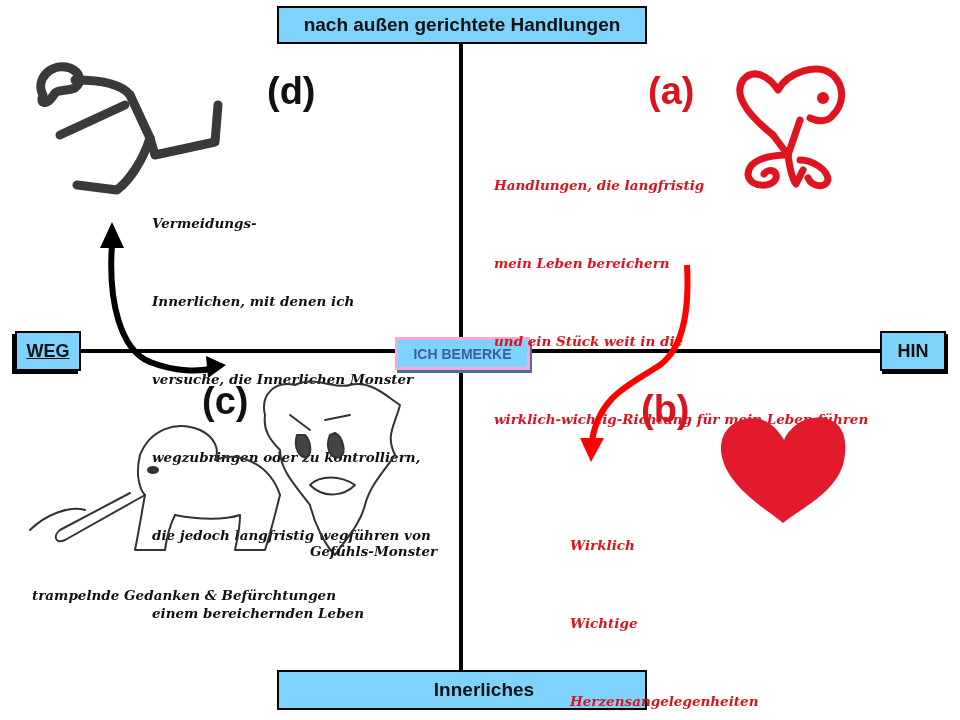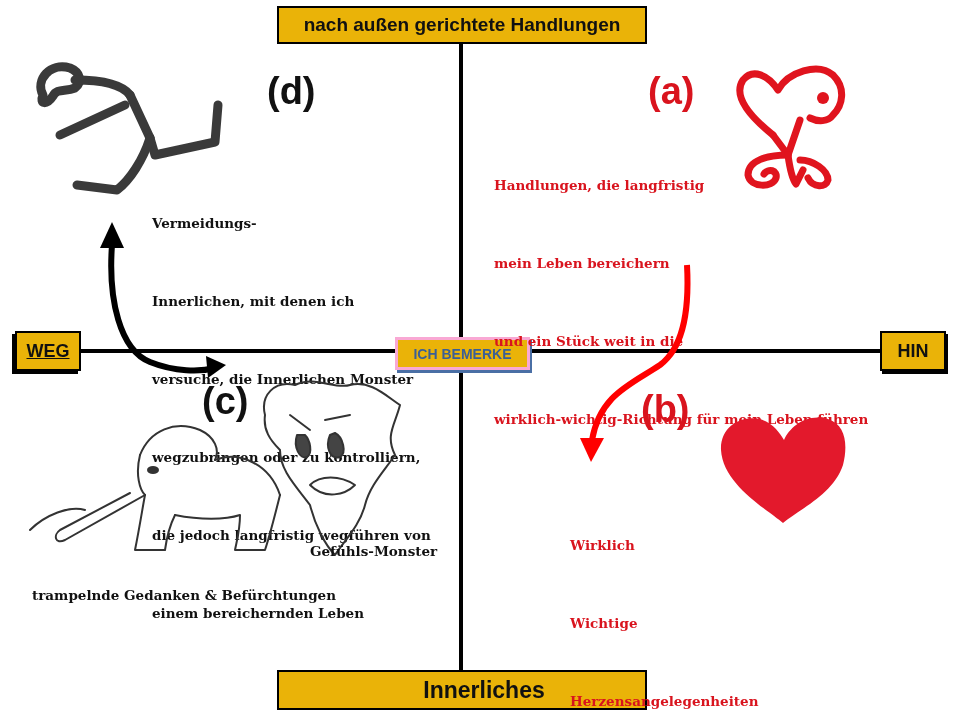--- a/index.html
+++ b/index.html
@@ -1,27 +1,27 @@
 <!DOCTYPE html>
 <html><head>
 <meta charset="utf-8">
 <style>
   html, body { margin: 0; padding: 0; background: #ffffff; }
   body { width: 960px; height: 720px; position: relative; overflow: hidden; font-family: "Liberation Sans", sans-serif; }
   .abs { position: absolute; }
   .axis-v { left: 459px; top: 42px; width: 4px; height: 630px; background: #000; }
   .axis-h { left: 80px; top: 349px; width: 800px; height: 4px; background: #000; }
-  .box { position: absolute; background: #eab308; border: 2px solid #000; box-sizing: border-box; display: flex; align-items: center; justify-content: center; font-weight: bold; color: #111; }
+  .box { position: absolute; background: #7dd3fc; border: 2px solid #000; box-sizing: border-box; display: flex; align-items: center; justify-content: center; font-weight: bold; color: #111; }
   .top-box { left: 277px; top: 6px; width: 370px; height: 38px; font-size: 19px; }
-  .bottom-box { left: 277px; top: 670px; width: 370px; height: 40px; font-size: 23px; padding-left: 44px; }
+  .bottom-box { left: 277px; top: 670px; width: 370px; height: 40px; font-size: 19px; padding-left: 44px; }
   .weg-box { left: 15px; top: 331px; width: 66px; height: 40px; font-size: 18px; box-shadow: -3px 3px 0 #000; text-decoration: underline; }
   .hin-box { left: 880px; top: 331px; width: 66px; height: 40px; font-size: 18px; box-shadow: 2px 3px 0 #000; text-align: center; }
   .ich-box { left: 395px; top: 337px; width: 135px; height: 33px; border: 3px solid #f9a8d4; font-size: 14px; color: #3b5f96; font-weight: bold; box-shadow: 2px 3px 0 #4a6fa5; }
   .label-letter { position: absolute; font-weight: bold; font-size: 38px; line-height: 1; }
-  .script { position: absolute; font-family: "DejaVu Serif", serif; font-weight: bold; font-size: 13.5px; line-height: 26px; white-space: pre; }
+  .script { position: absolute; font-family: "DejaVu Serif", serif; font-style: italic; font-weight: bold; font-size: 13.5px; line-height: 26px; white-space: pre; }
   .black { color: #111; }
   .red { color: #d9141e; }
   svg { position: absolute; overflow: visible; }
 </style>
 </head>
 <body>
 
 <div class="abs axis-v"></div>
 <div class="abs axis-h"></div>
 

